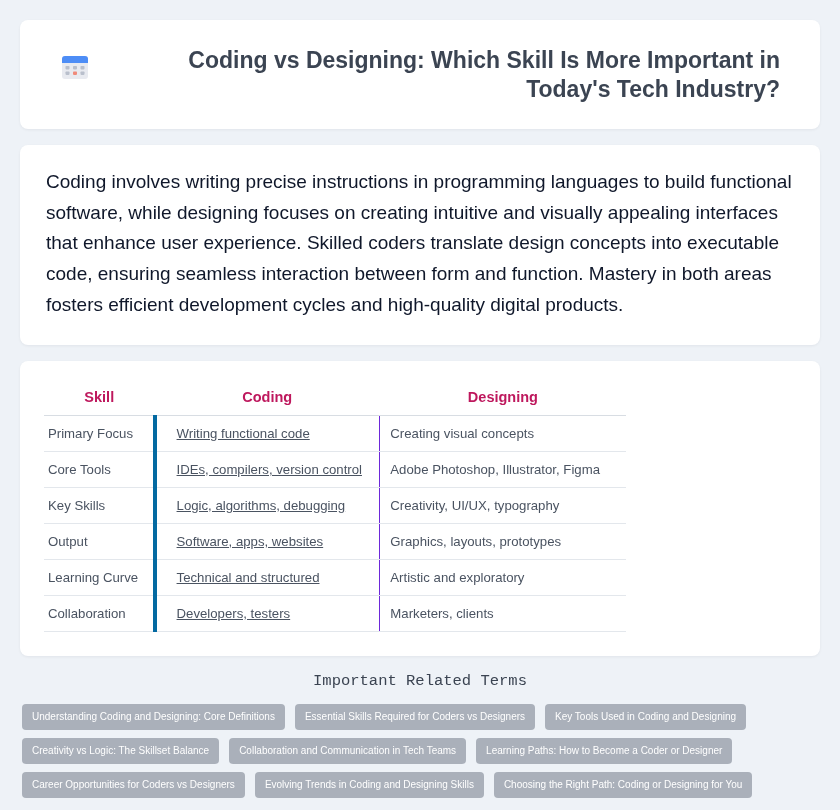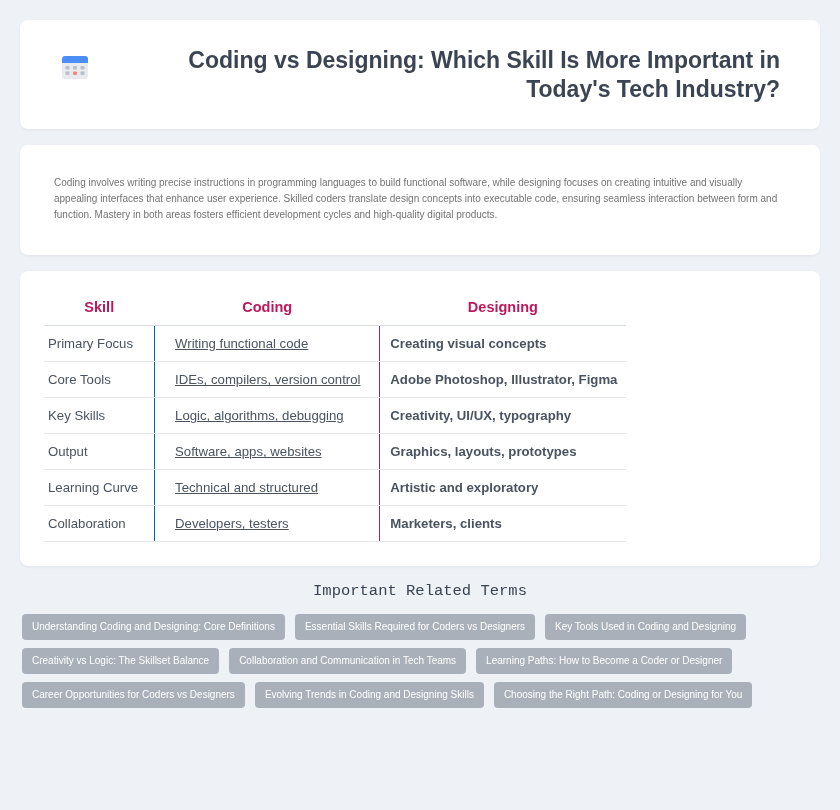--- a/index.html
+++ b/index.html
@@ -46,24 +46,24 @@
     color: #3b4452;
     text-align: right;
     margin: 0;
     max-width: 680px;
   }
   
   .intro-card {
     padding: 18px 22px 20px 22px;
   }
   .intro-text {
-    font-size: 10px;
+    font-size: 19px;
     line-height: 1.62;
-    color: #737373;
-    margin: 12px;
+    color: #0f172a;
+    margin: 4px;
   }
   
   .table-card {
     padding: 22px 24px 24px 24px;
   }
   table.cmp {
     border-collapse: collapse;
     width: 582px;
     margin: 0;
   }
@@ -80,28 +80,28 @@
   table.cmp th.th-designing { width: 236px; }
   table.cmp td {
     font-size: 13.2px;
     color: #4a5361;
     padding: 10px 8px 10px 8px;
     border-bottom: 1px solid #e3e7ec;
     vertical-align: middle;
   }
   table.cmp td.col-skill {
     padding-left: 4px;
-    border-right: 1px solid #0369a1;
+    border-right: 4px solid #0369a1;
   }
   table.cmp td.col-coding {
     padding-left: 20px;
     border-right: 1px solid #6d28d9;
     text-decoration: underline;
   }
-  table.cmp td.col-designing { padding-left: 10px; font-weight: bold; }
+  table.cmp td.col-designing { padding-left: 10px; }
   table.cmp tr:last-child td { border-bottom: 1px solid #e3e7ec; }
   
   .terms-section { margin: 10px 0 0 0; }
   .terms-title {
     text-align: center;
     font-size: 15.5px;
     color: #3b4452;
     margin: 0 0 14px 0;
     font-weight: normal;
     font-family: Liberation Mono, monospace;

